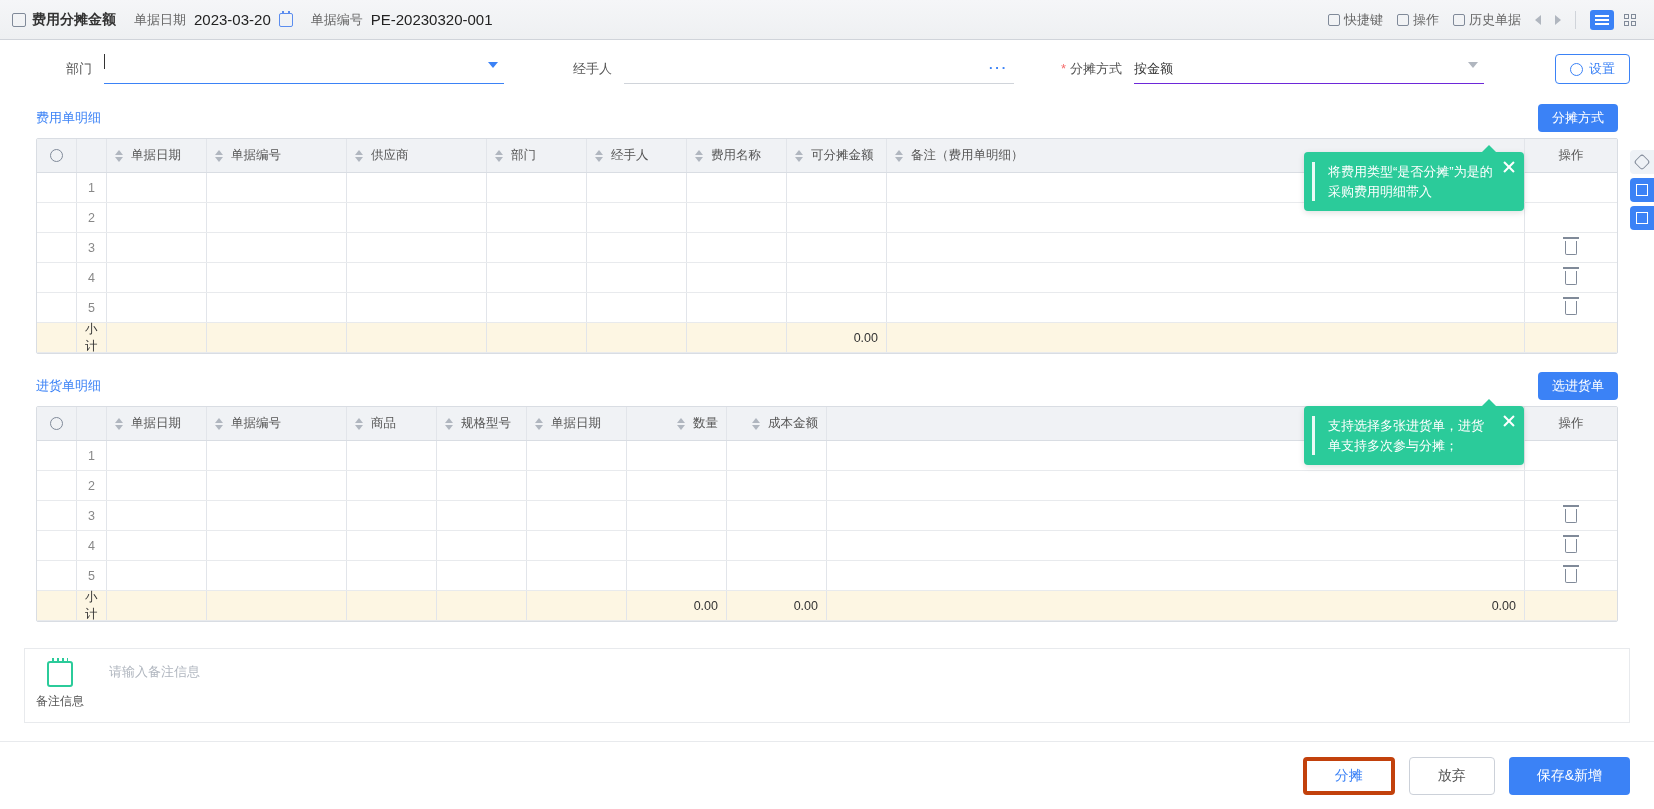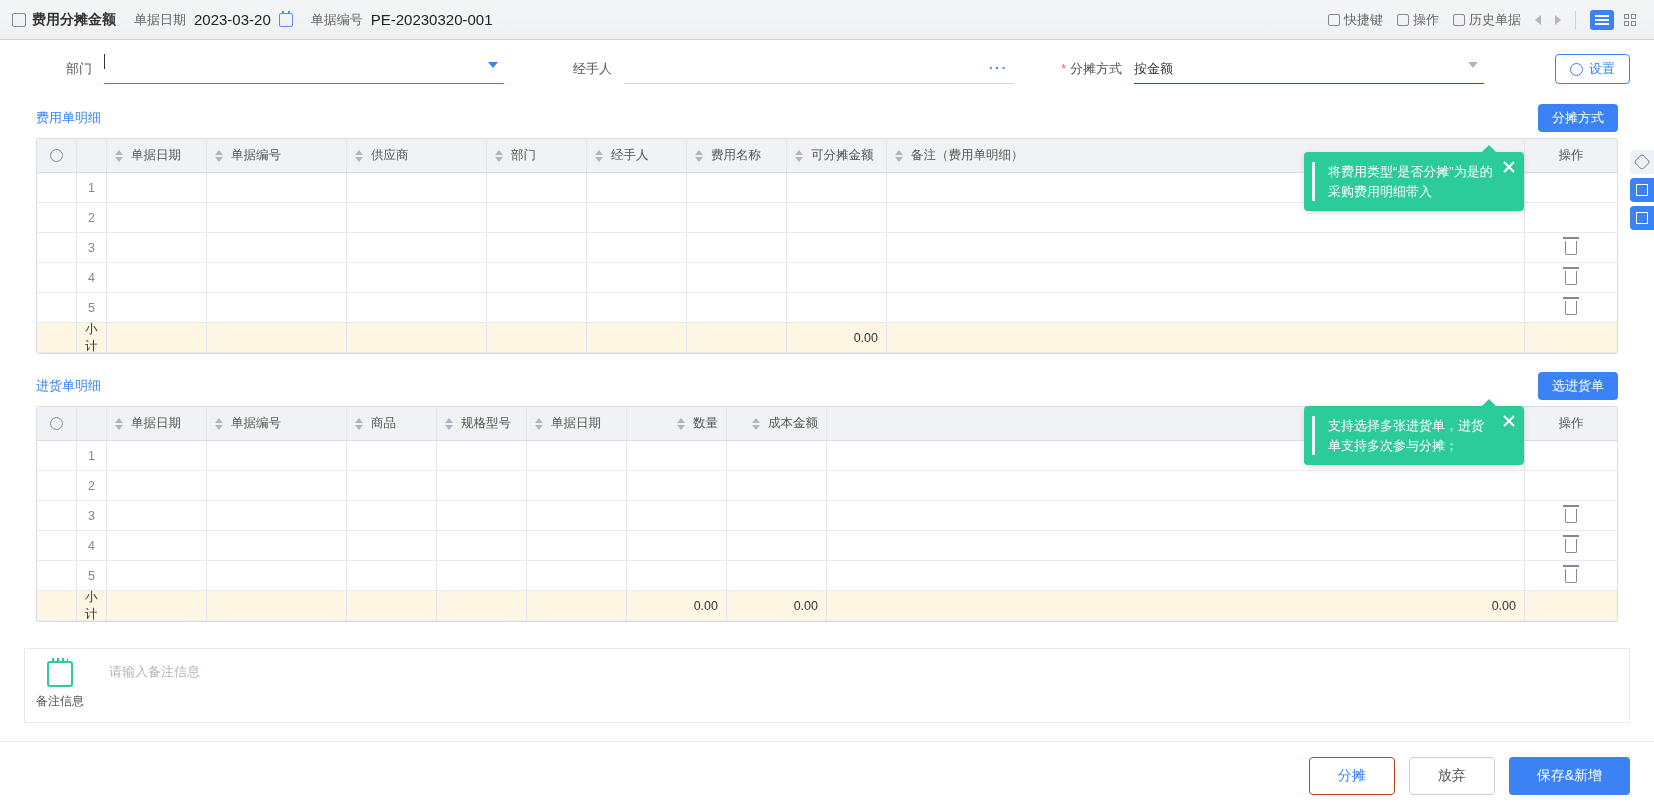--- a/index.html
+++ b/index.html
@@ -85,21 +85,21 @@
 .remarks-side{width:70px;background:#fff;display:flex;flex-direction:column;align-items:center;justify-content:center;gap:6px;padding:12px 0;}
 .note-icon{width:26px;height:26px;border:2px solid #2bcb9a;border-radius:3px;position:relative;}
 .note-icon::before{content:"";position:absolute;top:-5px;left:3px;right:3px;height:5px;background:repeating-linear-gradient(90deg,#2bcb9a 0 2px,transparent 2px 5px);}
 .remarks-label{font-size:12px;color:#555;}
 .remarks-input{flex:1;border:none;resize:none;padding:14px;font-size:13px;outline:none;font-family:inherit;color:#333;}
 .remarks-input::placeholder{color:#b0b6bf;}
 
 
 .footer{position:absolute;bottom:0;left:0;right:0;height:68px;background:#fff;border-top:1px solid #e8eaed;display:flex;align-items:center;justify-content:flex-end;padding:0 24px;gap:14px;}
 .btn{height:38px;padding:0 28px;border-radius:4px;font-size:14px;cursor:pointer;}
-.btn-outline-primary{border:1px solid #c2410c;background:#fff;color:#3b82f6;}
+.btn-outline-primary{border:4px solid #c2410c;background:#fff;color:#3b82f6;}
 .btn-outline{border:1px solid #ccd1d9;background:#fff;color:#555;}
 .btn-solid{border:none;background:#3b82f6;color:#fff;}
 
 
 .tooltip{position:absolute;background:#2bcb9a;color:#fff;padding:10px 30px 10px 14px;border-radius:4px;font-size:13px;line-height:1.5;box-shadow:0 2px 6px rgba(0,0,0,.12);z-index:20;}
 .tooltip .bar{position:absolute;left:8px;top:10px;bottom:10px;width:3px;background:rgba(255,255,255,.9);}
 .tooltip .tt-text{margin-left:10px;display:block;}
 .tooltip .close-x{position:absolute;right:8px;top:8px;width:14px;height:14px;cursor:pointer;}
 .tooltip .close-x::before,.tooltip .close-x::after{content:"";position:absolute;top:6px;left:0;width:14px;height:2px;background:#fff;}
 .tooltip .close-x::before{transform:rotate(45deg);}

